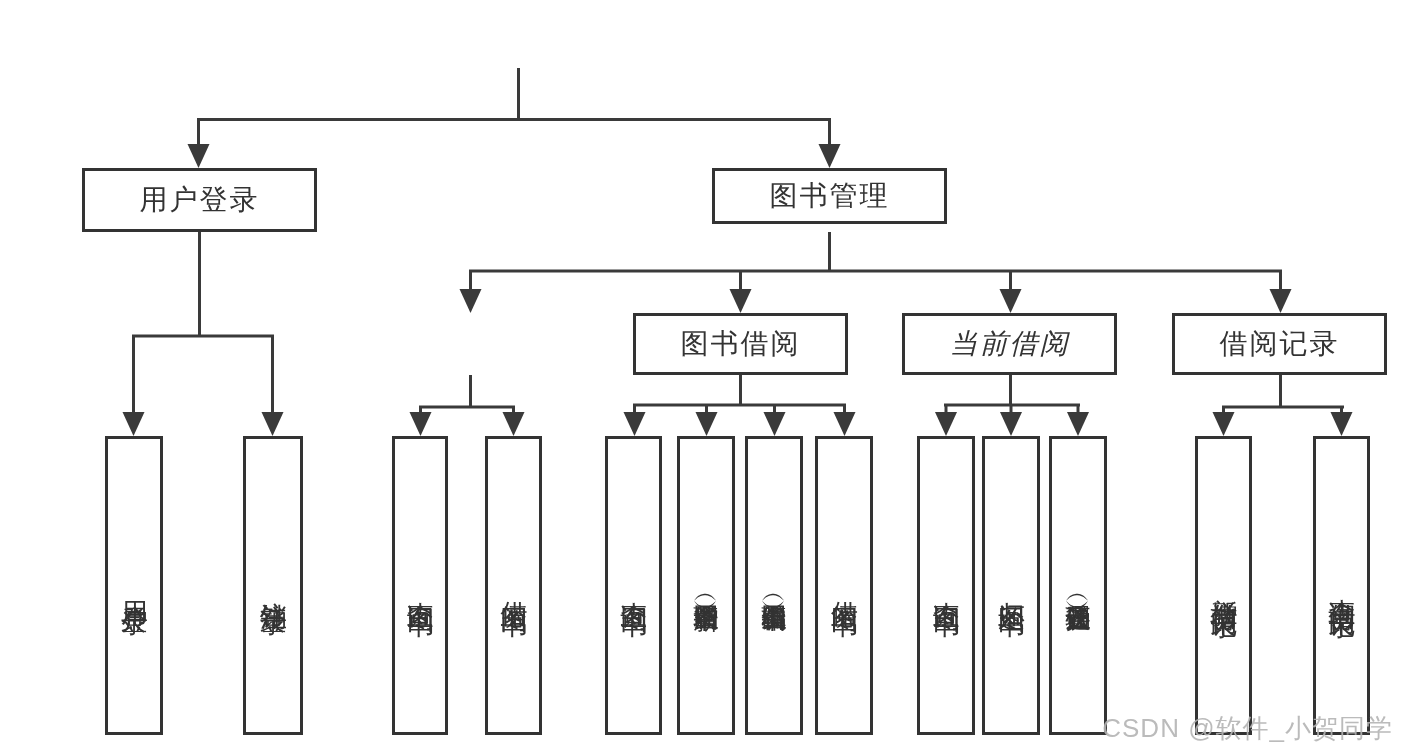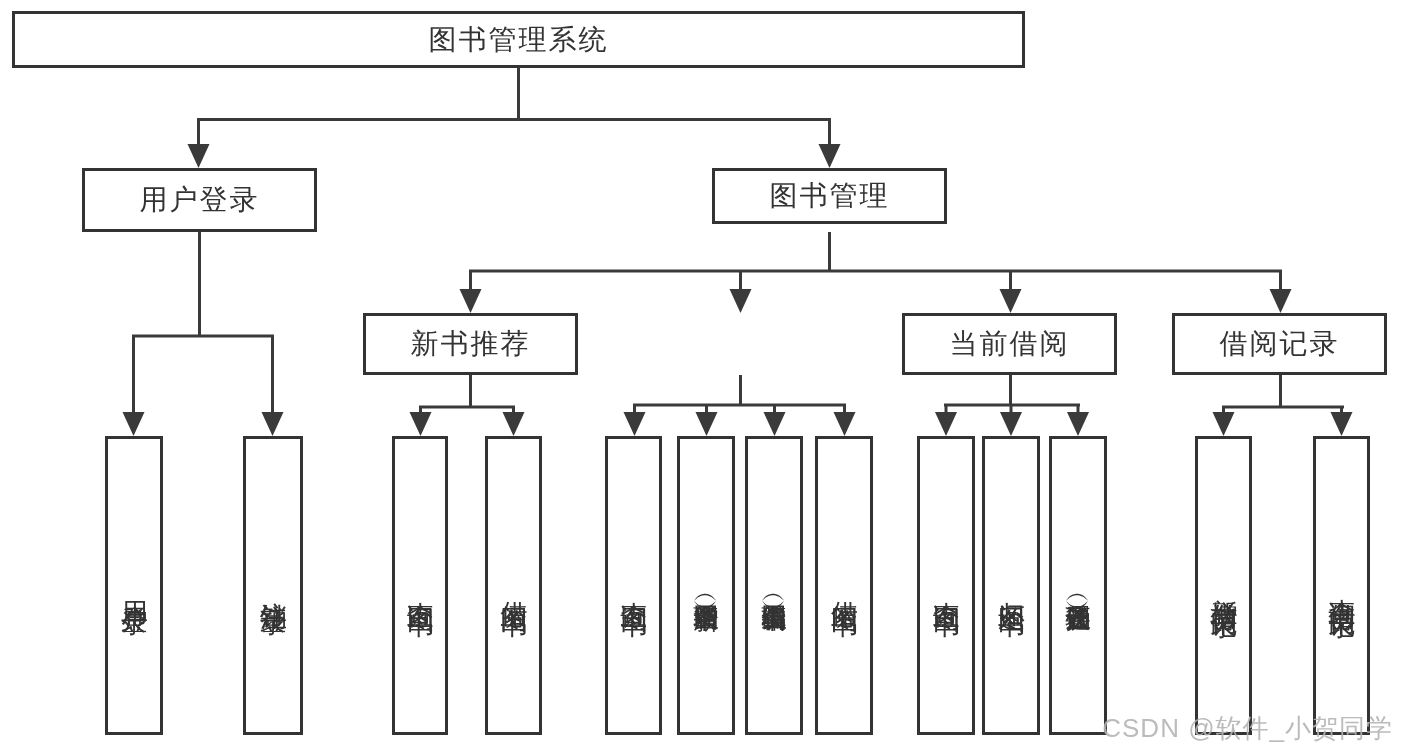--- a/index.html
+++ b/index.html
@@ -36,21 +36,21 @@
     line-height: 1;
     color: #333333;
   }
   .vnode.tight .vtext { font-size: 25px; letter-spacing: 0; }
   
   .n-root { left: 12px;  top: 11px;  width: 1013px; height: 57px; }
   .n-l2a  { left: 82px;  top: 168px; width: 235px;  height: 64px; }
   .n-l2b  { left: 712px; top: 168px; width: 235px;  height: 56px; }
   .n-l3a  { left: 363px; top: 313px; width: 215px;  height: 62px; }
   .n-l3b  { left: 633px; top: 313px; width: 215px;  height: 62px; }
-  .n-l3c  { left: 902px; top: 313px; width: 215px;  height: 62px; }
+  .n-l3c  { left: 902px; top: 313px; width: 215px;  height: 62px; font-style: italic; }
   .n-l3d  { left: 1172px; top: 313px; width: 215px; height: 62px; }
   .vnode  { top: 436px; height: 299px; }
   .n-g1a { left: 105px;  width: 58px; }
   .n-g1b { left: 243px;  width: 60px; }
   .n-g2a { left: 392px;  width: 56px; }
   .n-g2b { left: 485px;  width: 57px; }
   .n-g3a { left: 605px;  width: 57px; }
   .n-g3b { left: 677px;  width: 58px; }
   .n-g3c { left: 745px;  width: 58px; }
   .n-g3d { left: 815px;  width: 58px; }
@@ -147,33 +147,30 @@
         <line x1="1280.5" y1="375" x2="1280.5" y2="407"></line>
         <line x1="1222" y1="407" x2="1344" y2="407"></line>
         <line x1="1223.5" y1="407" x2="1223.5" y2="414"></line>
         <polygon points="1212.5,412 1234.5,412 1223.5,436" stroke="none"></polygon>
         <line x1="1341.5" y1="407" x2="1341.5" y2="414"></line>
         <polygon points="1330.5,412 1352.5,412 1341.5,436" stroke="none"></polygon>
       </g>
     </g>
   </svg>
 
-  <div class="node hnode n-root">
-    <span>图书管理系统</span>
-  </div>
 
   <div class="node hnode n-l2a">
     <span>用户登录</span>
   </div>
   <div class="node hnode n-l2b">
     <span>图书管理</span>
   </div>
 
-  <div class="node hnode n-l3a">
-    <span>新书推荐</span>
+  <div class="node hnode n-l3b">
+    <span>图书借阅</span>
   </div>
   <div class="node hnode n-l3c">
     <span>当前借阅</span>
   </div>
   <div class="node hnode n-l3d">
     <span>借阅记录</span>
   </div>
 
   <div class="node vnode n-g1a">
     <span class="vtext">用户登录</span>

